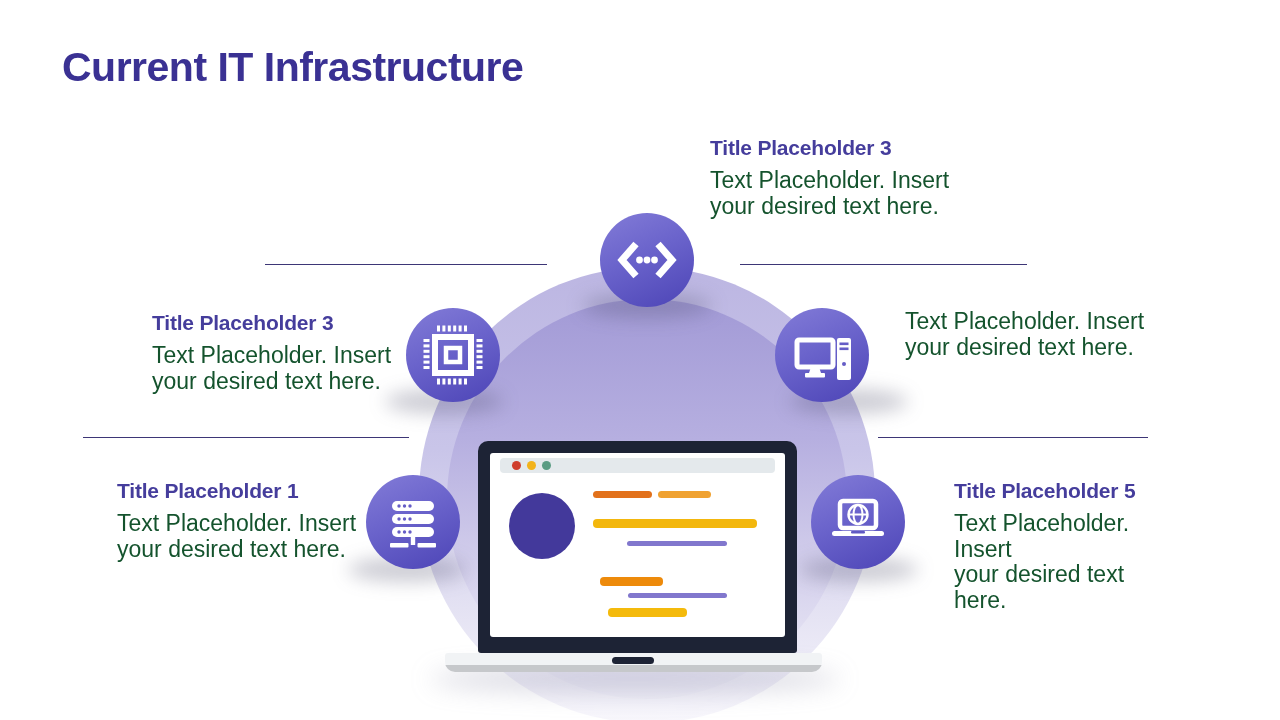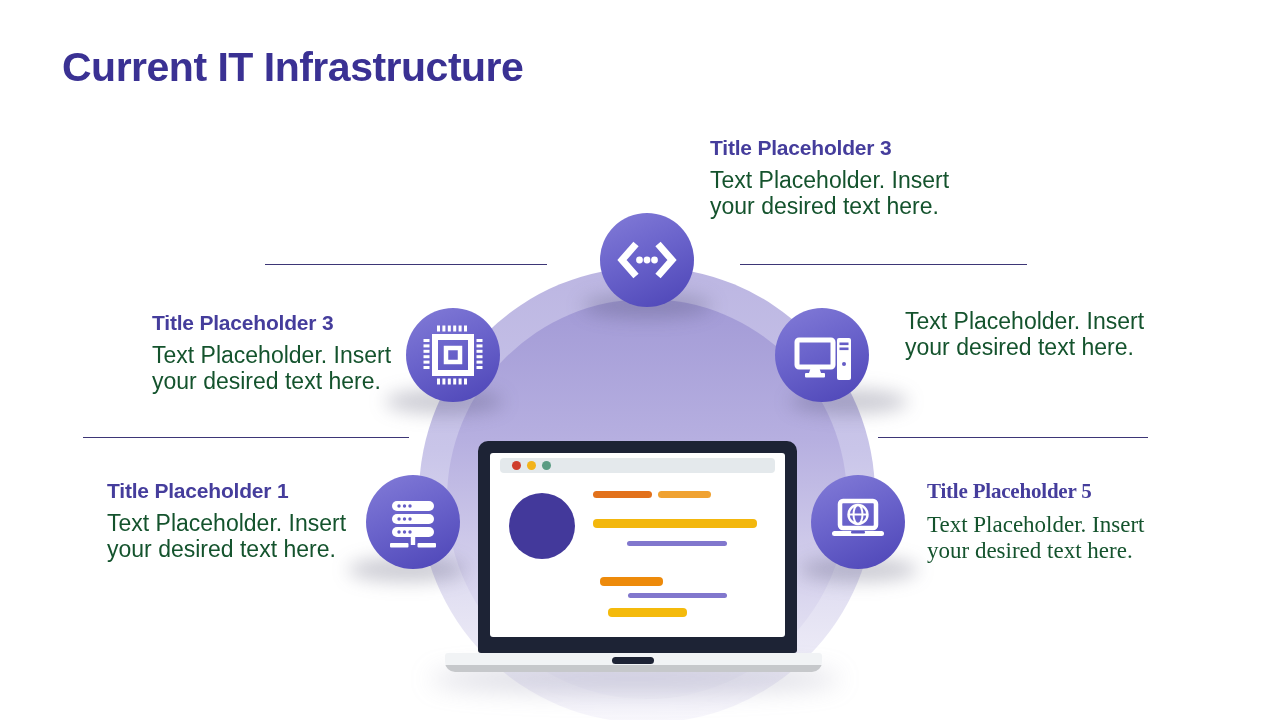--- a/index.html
+++ b/index.html
@@ -42,25 +42,25 @@
   .n-chip { left:406px; top:308px; }
   .n-mon  { left:775px; top:308px; }
   .n-srv  { left:366px; top:475px; }
   .n-glb  { left:811px; top:475px; }
   .node svg { width:94px; height:94px; display:block; }
 
   
   .tp { position:absolute; z-index:8; }
   .tp-title { font-size:21px; font-weight:700; color:#453d9c; letter-spacing:-0.2px; }
   .tp-body { margin-top:8px; font-size:23px; line-height:25.5px; color:#14532d; white-space:pre-line; }
-  .tp1 { left:107px; top:479px; }
+  .tp1 { left:117px; top:479px; }
   .tp2 { left:152px; top:311px; }
   .tp3 { left:710px; top:136px; }
   .tp4 { left:905px; top:301px; }
-  .tp5 { left:927px; top:479px;font-family:Liberation Serif, serif; }
+  .tp5 { left:954px; top:479px; }
 
   
   .laptop-frame { position:absolute; left:478px; top:441px; width:319px; height:212px;
       background:#1d2335; border-radius:10px 10px 3px 3px; z-index:6; }
   .laptop-screen { position:absolute; left:12px; top:12px; width:295px; height:184px;
       background:#ffffff; border-radius:3px; overflow:hidden; }
   .browser-bar { position:absolute; left:10px; top:5px; width:275px; height:15px;
       background:#e4e9ec; border-radius:4px; display:flex; align-items:center; padding-left:12px; gap:6px; }
   .dot { width:9px; height:9px; border-radius:50%; }
   .dot-red { background:#cf3e2d; } .dot-yellow { background:#f2b31c; } .dot-green { background:#5a9c83; }

